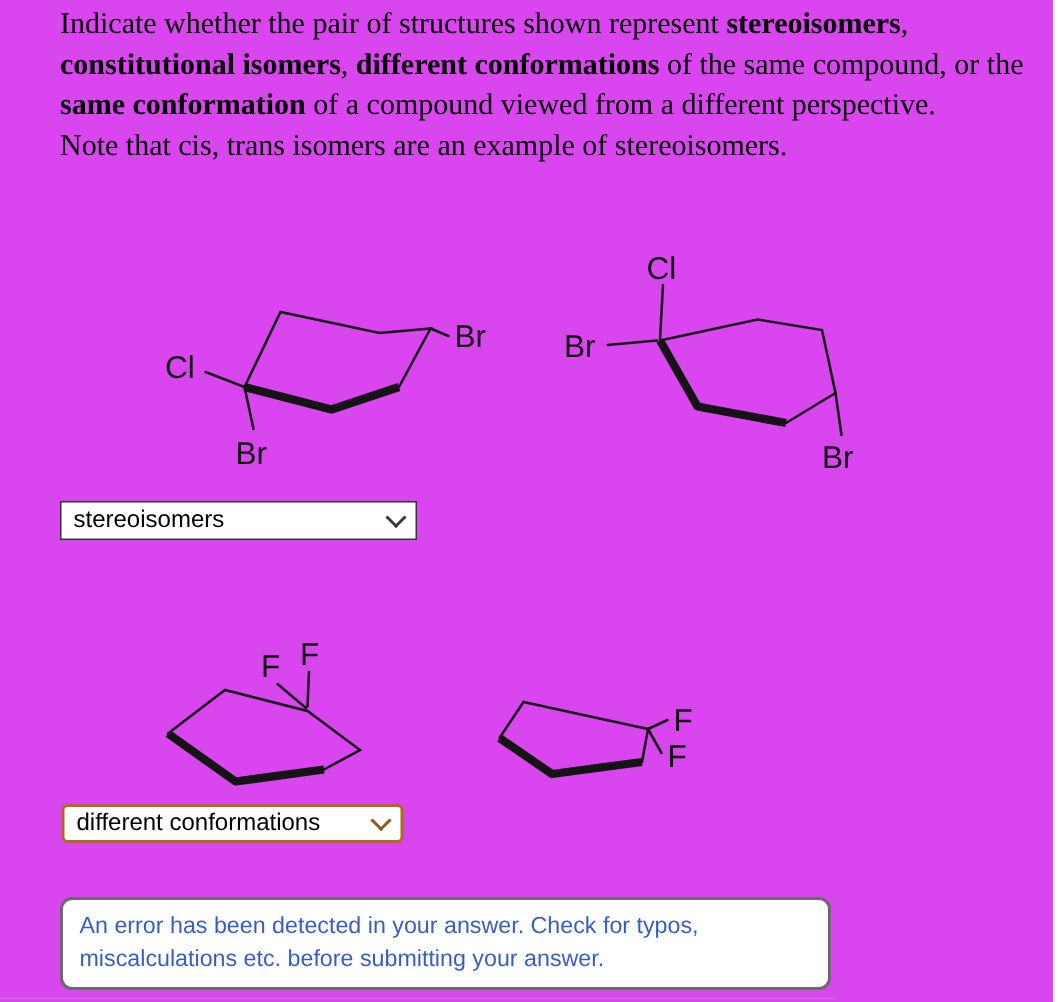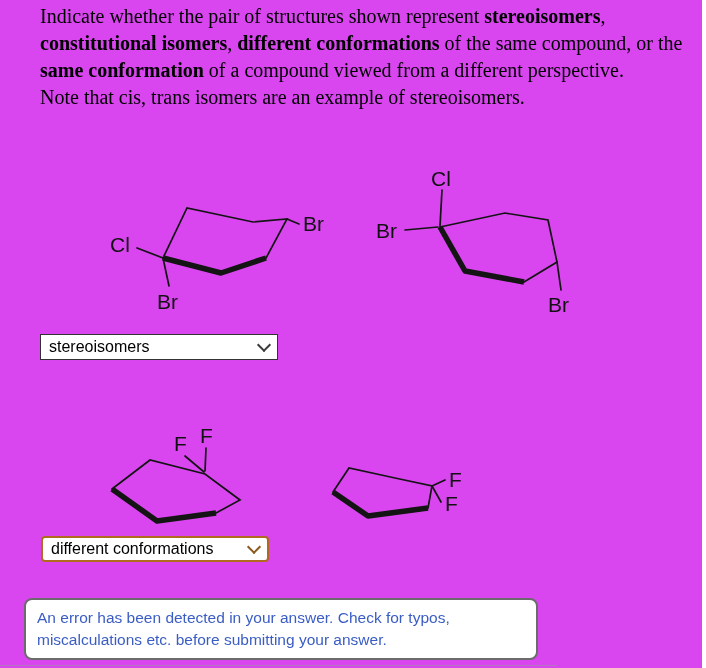--- a/index.html
+++ b/index.html
@@ -13,21 +13,21 @@
   .bondbold{stroke:#141414;stroke-width:5.5;fill:none;stroke-linejoin:round;stroke-linecap:butt;}
   .atom{font-family:"Liberation Sans",sans-serif;font-size:21px;fill:#111;}
   .select{position:absolute;display:flex;align-items:center;justify-content:space-between;
           background:#fff;font-size:16px;color:#000;padding:0 8px;box-sizing:border-box;
           cursor:default;}
   .select1{left:40px;top:334px;width:238px;height:26px;border:1px solid #333333;}
   .select2{left:41px;top:536px;width:228px;height:26px;border:2px solid #B06A20;border-radius:4px;}
   .chev{width:8px;height:8px;border-right:2px solid #3a3a3a;border-bottom:2px solid #3a3a3a;
         transform:rotate(45deg);margin-top:-4px;flex:0 0 auto;margin-left:8px;}
   .select2 .chev{border-color:#8a5a1a;}
-  .error-box{position:absolute;left:24px;top:598px;width:514px;box-sizing:border-box;
+  .error-box{position:absolute;left:40px;top:598px;width:514px;box-sizing:border-box;
              border:2px solid #6B6B6B;border-radius:8px;background:#fff;
              color:#3A5DC4;font-size:15.5px;line-height:22px;padding:7px 11px;}
   .error-box p{margin:0;}
   .frame-edge{position:absolute;left:0;top:665px;width:557px;height:1px;background:#9a9a9a;opacity:.6;}
 </style>
 </head>
 <body>
 
 <div class="page">
 

